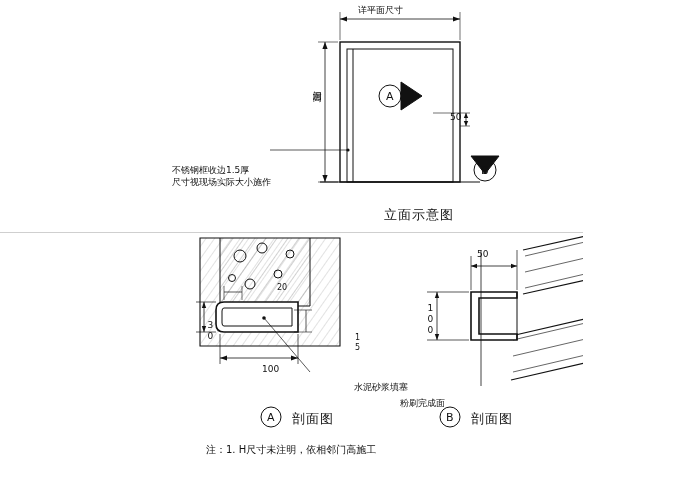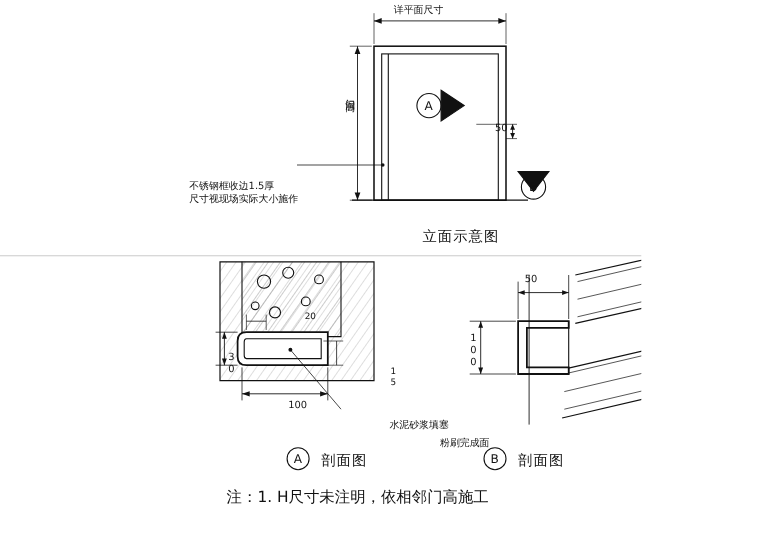--- a/index.html
+++ b/index.html
@@ -27,21 +27,21 @@
     line-height: 1.25;
   }
   .t11 { font-size: 11px; }
   .t9  { font-size: 9px; }
   .t8  { font-size: 8px; padding-left: 44px; }
   .vert {
     writing-mode: vertical-rl;
     text-orientation: upright;
     letter-spacing: 1px;
   }
-  .note-block { position: absolute; font-size: 14px; color: #111; line-height: 1.5; }
+  .note-block { position: absolute; font-size: 10px; color: #111; line-height: 1.5; }
   .caption { position: absolute; font-size: 13px; color: #111; letter-spacing: 1px; }
 </style>
 </head>
 <body>
 
 <div id="sheet">
 
   <div class="abs" style="left:170px; top:0px; width:530px; height:230px;">
     <svg width="530" height="230" viewBox="0 0 530 230">
       <g stroke="#111" fill="none" stroke-width="1">

